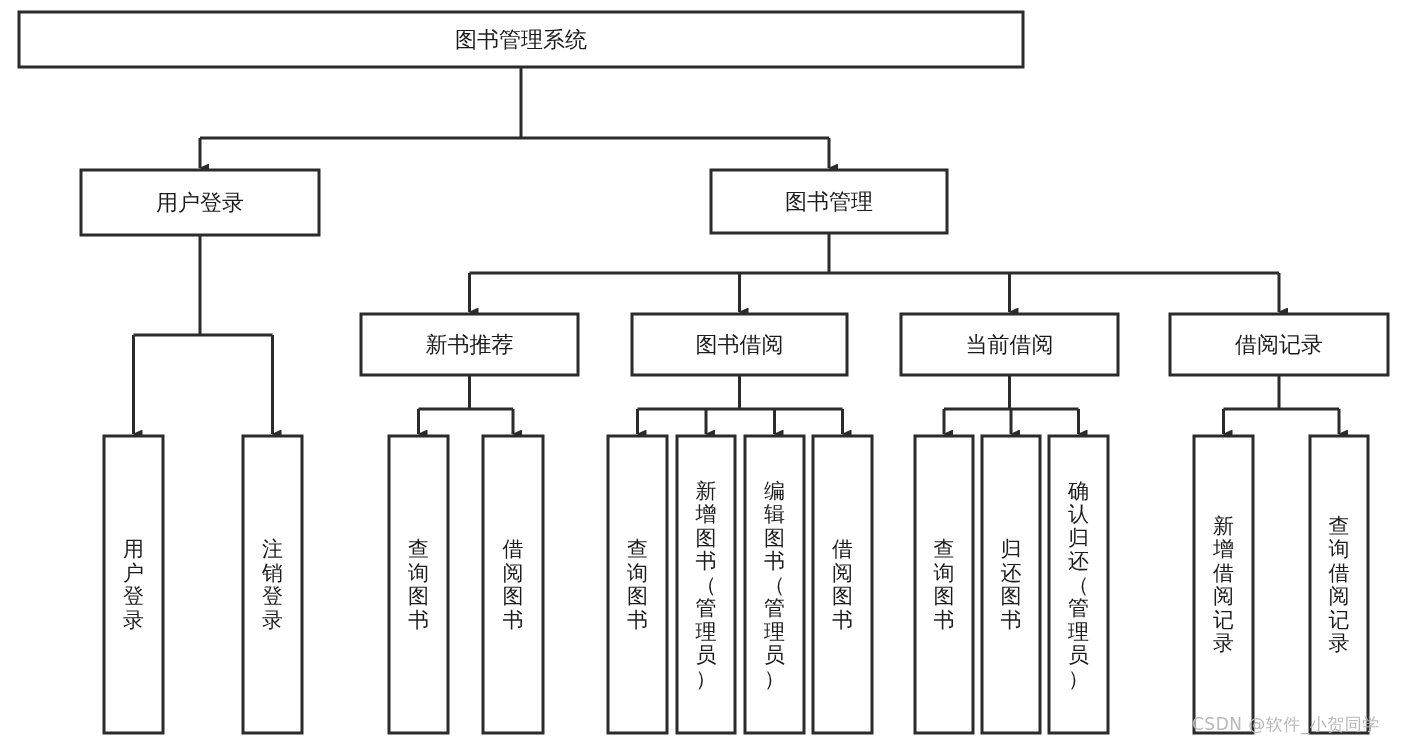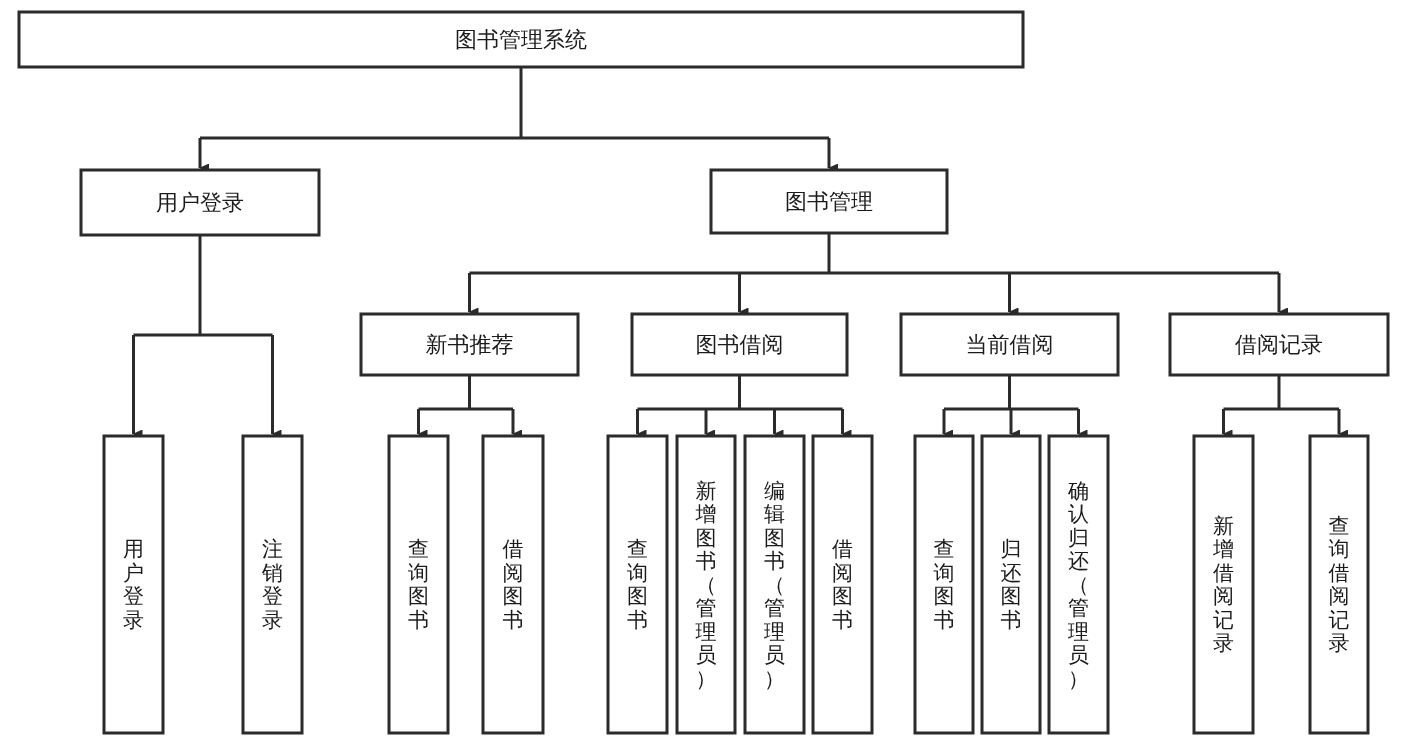--- a/index.html
+++ b/index.html
@@ -156,13 +156,14 @@
           <rect x="1194" y="436" width="59" height="297" class="node-box"></rect>
           <text x="1223.5" class="node-label label-v" y="526.75"><tspan x="1223.5" dy="0">新</tspan><tspan x="1223.5" dy="23.5">增</tspan><tspan x="1223.5" dy="23.5">借</tspan><tspan x="1223.5" dy="23.5">阅</tspan><tspan x="1223.5" dy="23.5">记</tspan><tspan x="1223.5" dy="23.5">录</tspan></text>
         </g>
         <g>
           <rect x="1310" y="436" width="58" height="297" class="node-box"></rect>
           <text x="1339" class="node-label label-v" y="526.75"><tspan x="1339" dy="0">查</tspan><tspan x="1339" dy="23.5">询</tspan><tspan x="1339" dy="23.5">借</tspan><tspan x="1339" dy="23.5">阅</tspan><tspan x="1339" dy="23.5">记</tspan><tspan x="1339" dy="23.5">录</tspan></text>
         </g>
       </g>
   </svg>
 
+  <div class="watermark">CSDN @软件_小贺同学</div>
 </div>
 
 </body></html>

